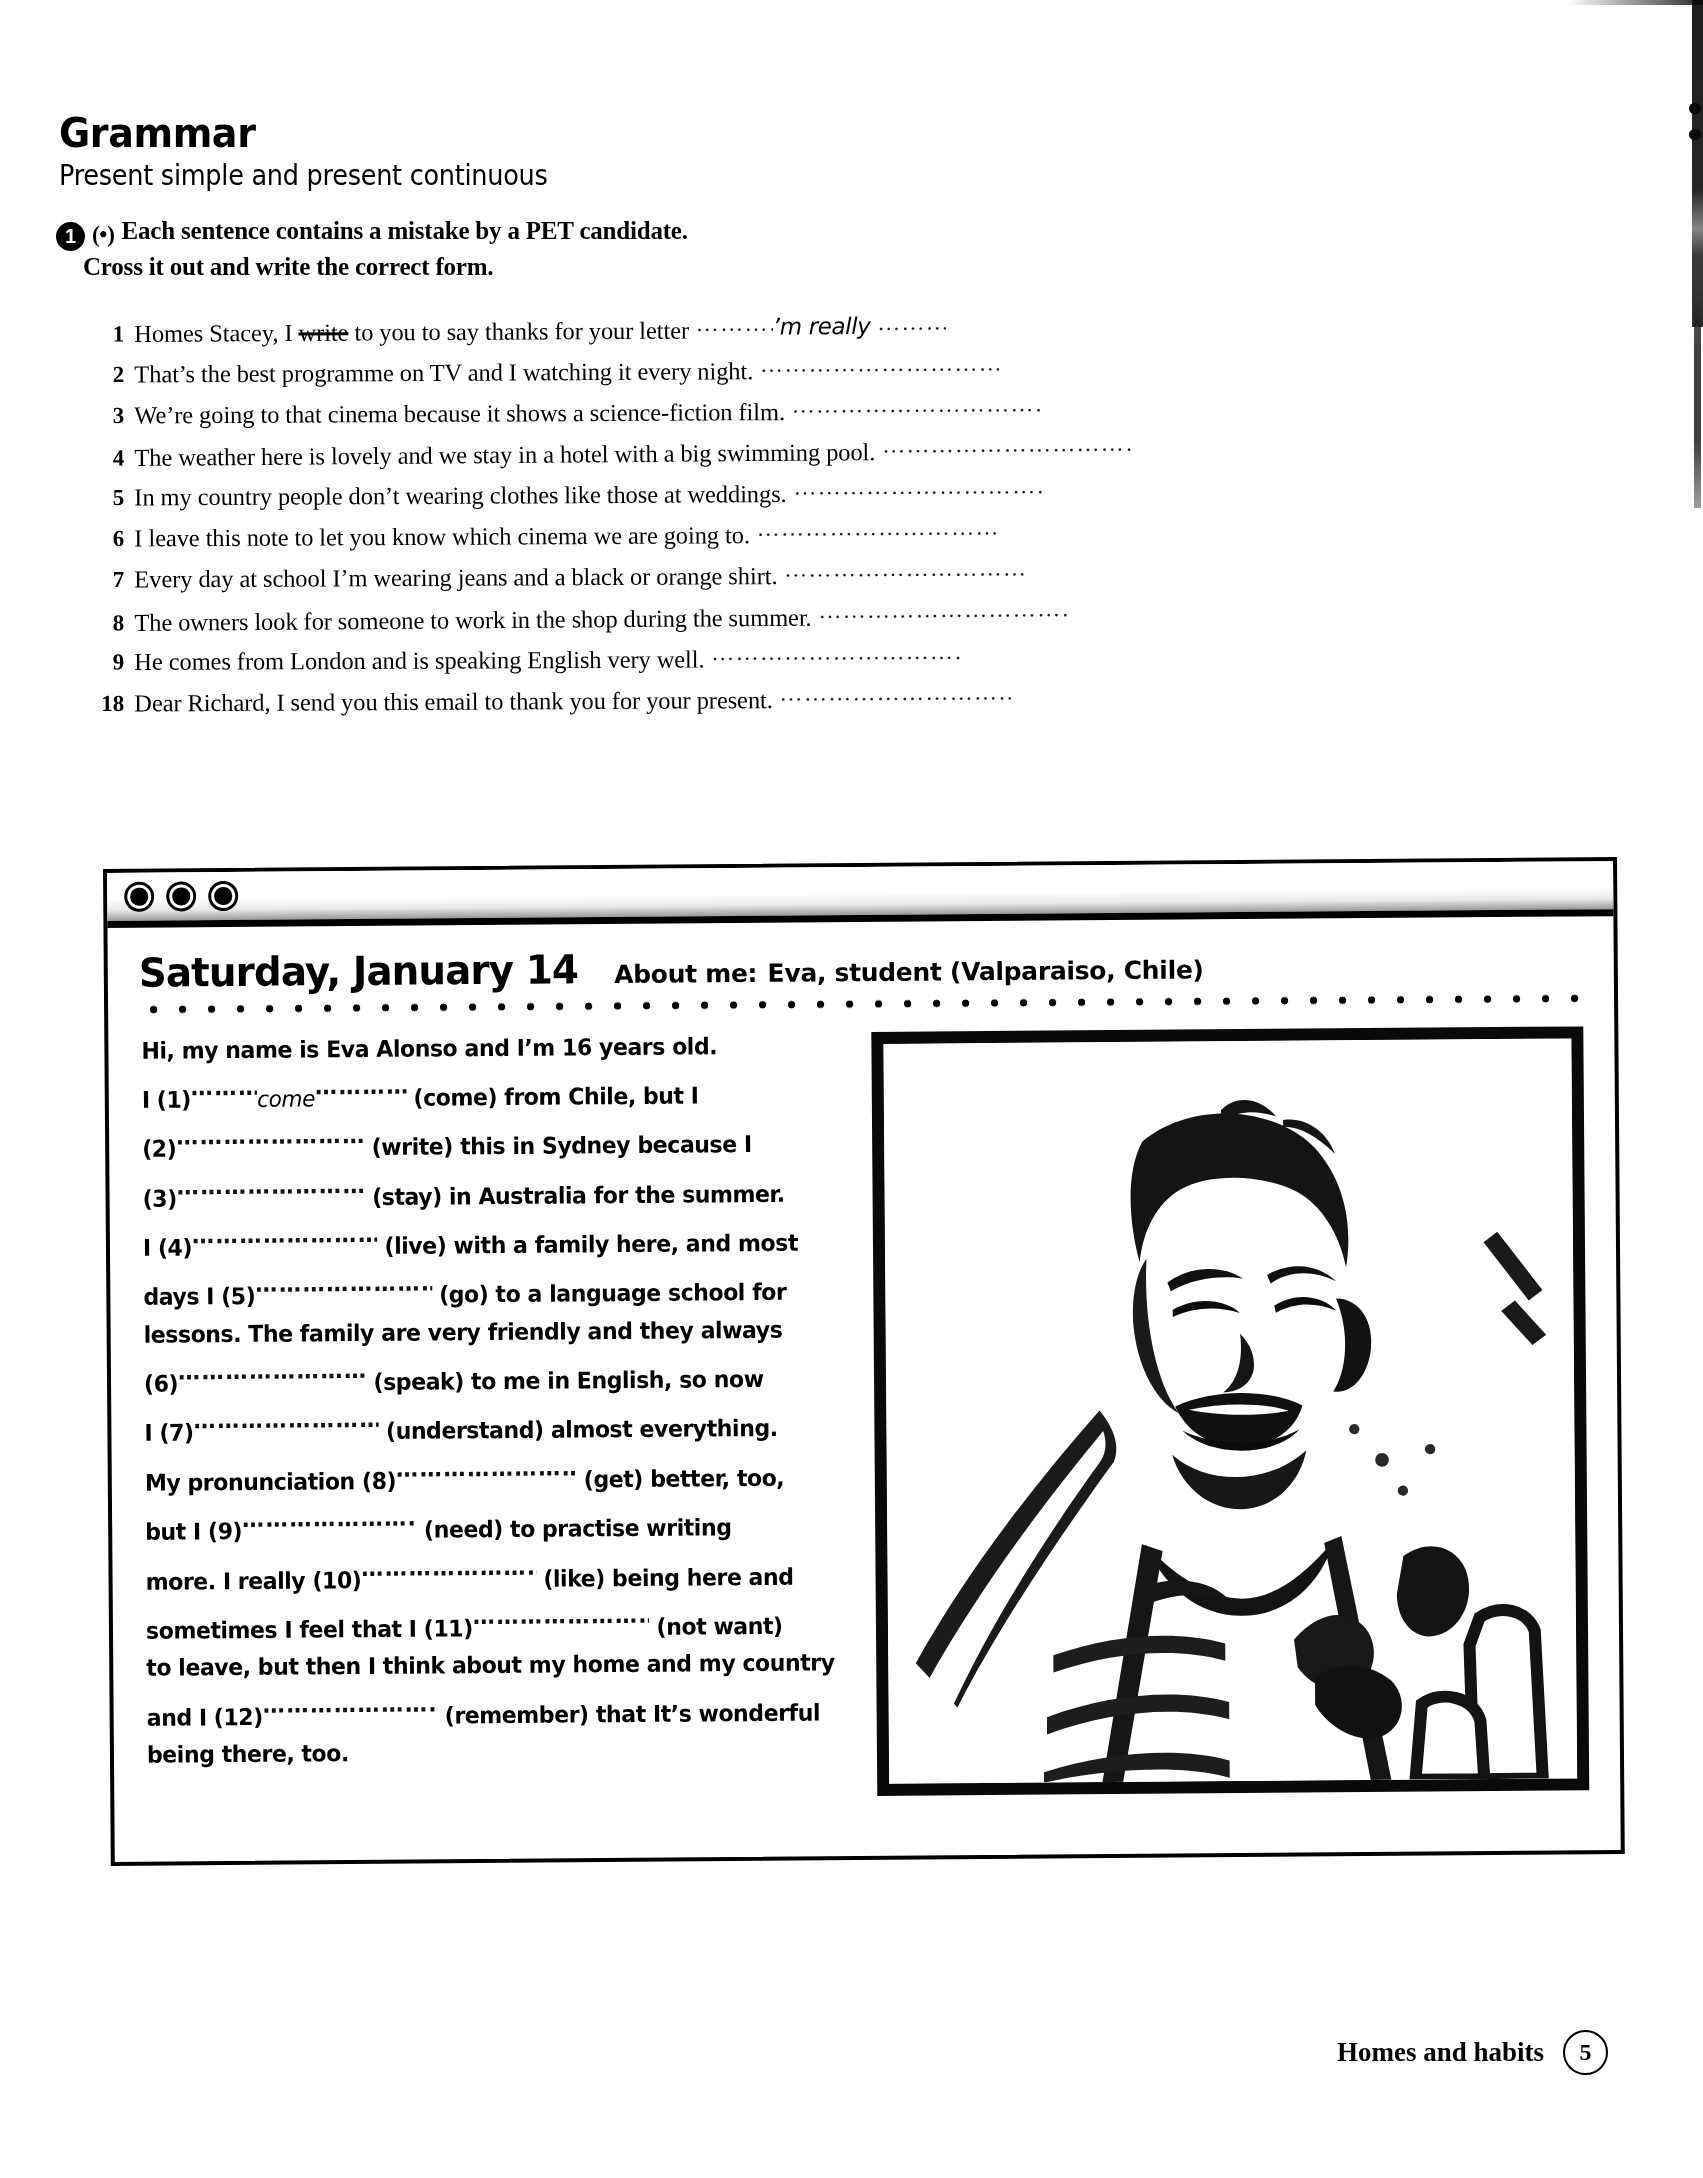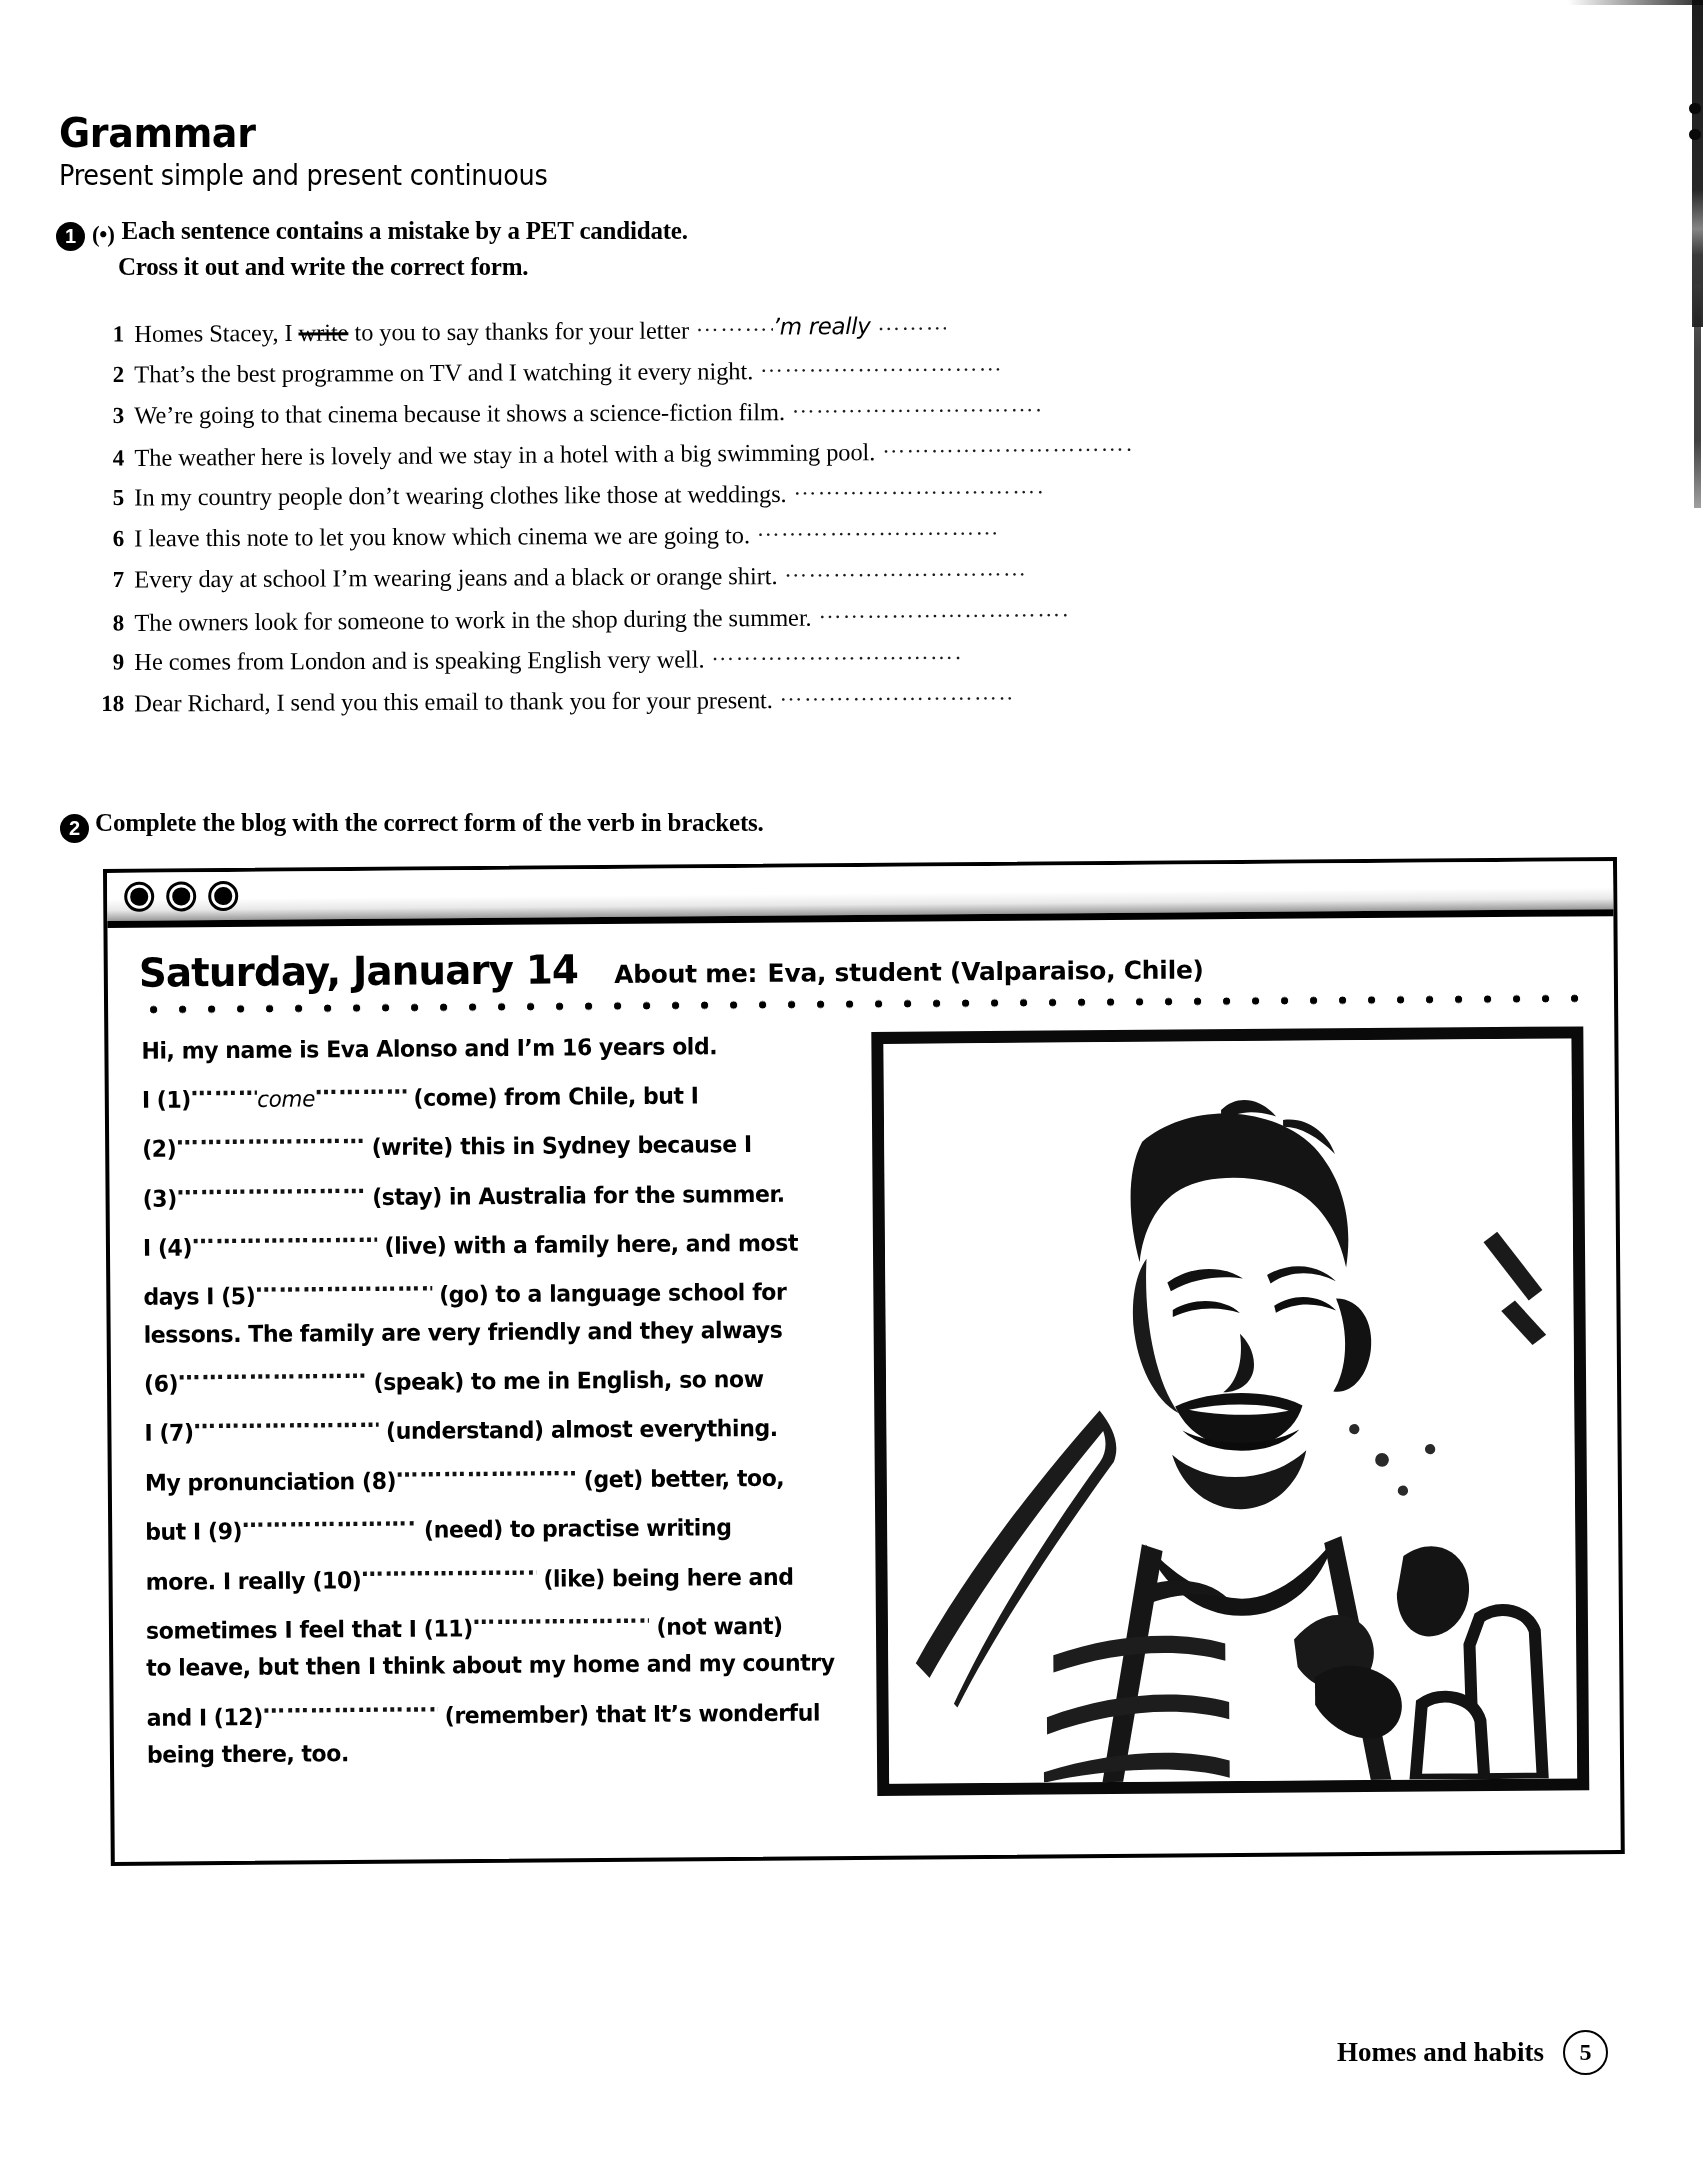--- a/index.html
+++ b/index.html
@@ -51,21 +51,21 @@
     background:#000;color:#fff;
     font-family:"Liberation Sans", sans-serif;font-weight:bold;
     font-size:20px;line-height:29px;text-align:center;
     vertical-align:-4.3px;
   }
   .ex1-wrap{position:absolute;left:56px;top:215px;width:1118px;}
   .ex-instr{
     font-family:"Liberation Serif", serif;font-weight:bold;
     font-size:25px;line-height:1.28;letter-spacing:-0.2px;
   }
-  .ex-instr .l2{display:block;margin-left:62px;}
+  .ex-instr .l2{display:block;margin-left:27px;}
   .audio-ico{
     display:inline-block;margin:0 6.9px 0 6.9px;vertical-align:-2.6px;
     font-family:"Liberation Serif", serif;font-weight:bold;font-size:23px;
   }
 
   
   .qlist{position:absolute;left:86px;top:310px;width:1222px;}
   .qrow{
     display:flex;align-items:baseline;
     margin-bottom:6px;
@@ -268,26 +268,20 @@
       <span class="qtext"><span>He comes from London and is speaking English very well.</span><span class="dots" style="width:250px">…………………………………</span></span>
     </div>
 
     <div class="qrow q10">
       <span class="qnum">18</span>
       <span class="qtext"><span>Dear Richard, I send you this email to thank you for your present.</span><span class="dots" style="width:232px">……………………………………</span></span>
     </div>
 
   </div>
 
-  <div class="ex2-wrap">
-    <div class="ex2-line">
-      <span class="ex-num">2</span>
-      <span>Complete the blog with the correct form of the verb in brackets.</span>
-    </div>
-  </div>
 
   <div class="browser">
 
     <div class="browser-bar">
       <span class="dot"></span>
       <span class="dot"></span>
       <span class="dot"></span>
     </div>
 
     <div class="blog-head">

